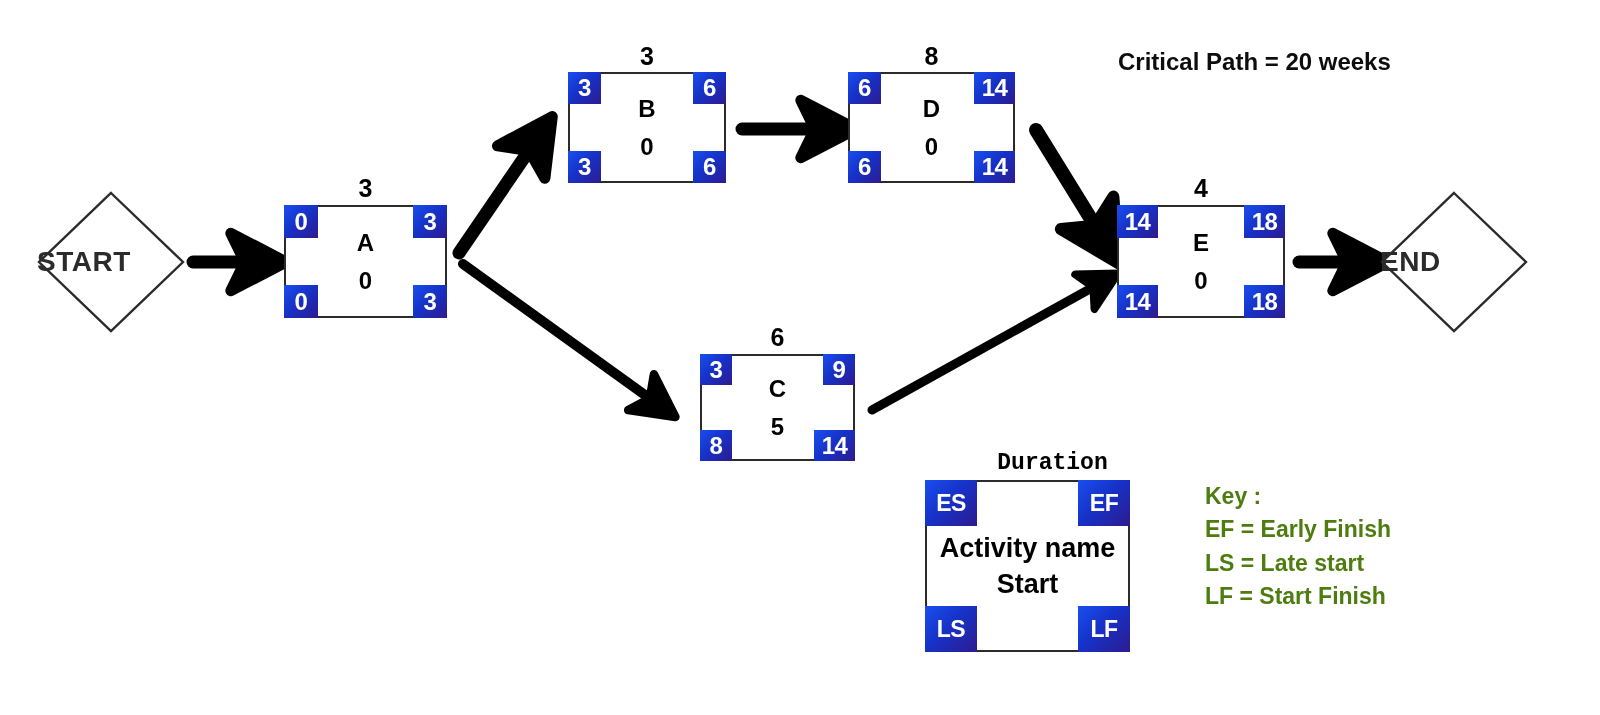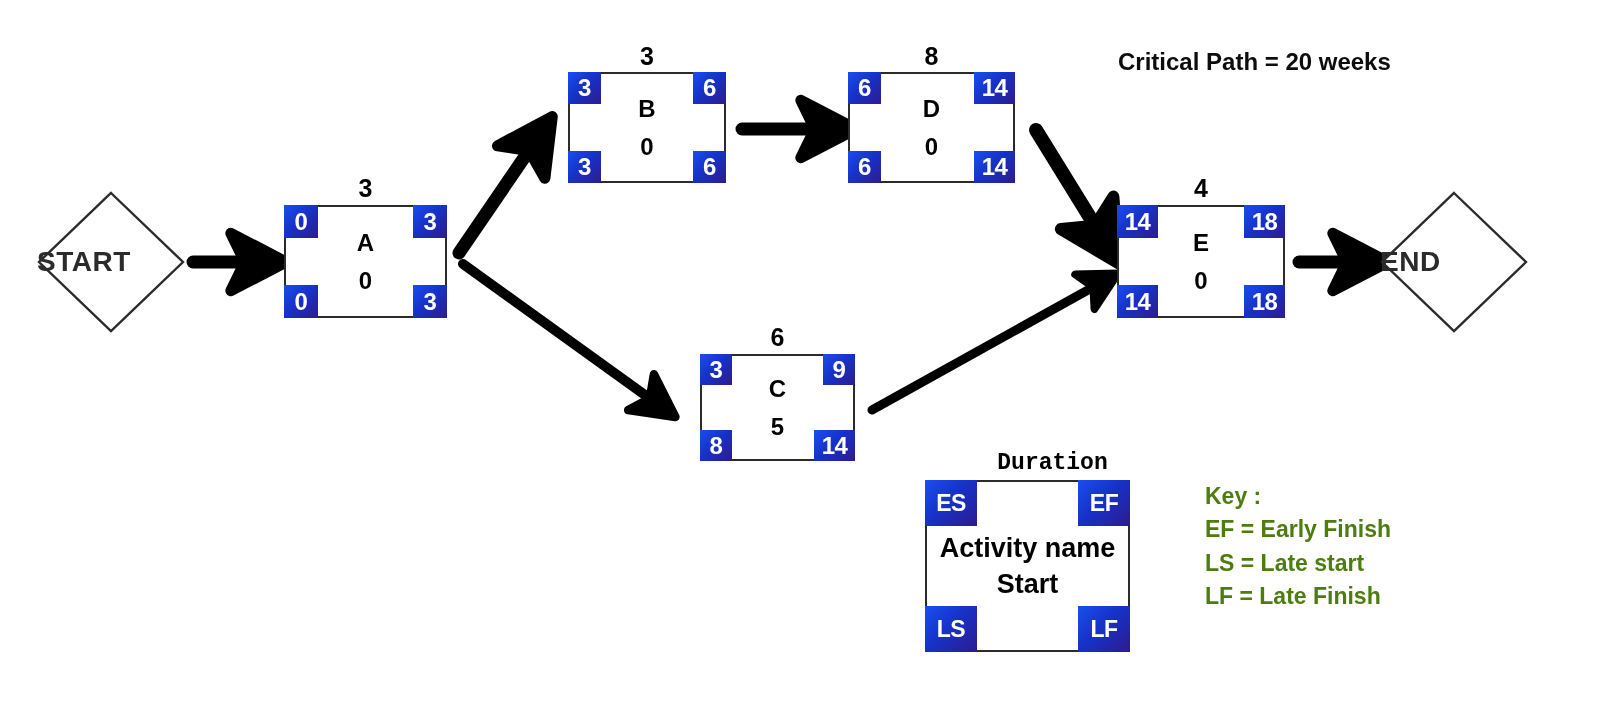--- a/index.html
+++ b/index.html
@@ -251,16 +251,16 @@
     <div class="center">
       <span class="nm">Activity name</span>
       <span class="fl">Start</span>
     </div>
   </div>
 
   <div id="key-block">
     <div>Key :</div>
     <div>EF = Early Finish</div>
     <div>LS = Late start</div>
-    <div>LF = Late Finish</div>
+    <div>LF = Start Finish</div>
   </div>
 
 </div>
 
 </body></html>

